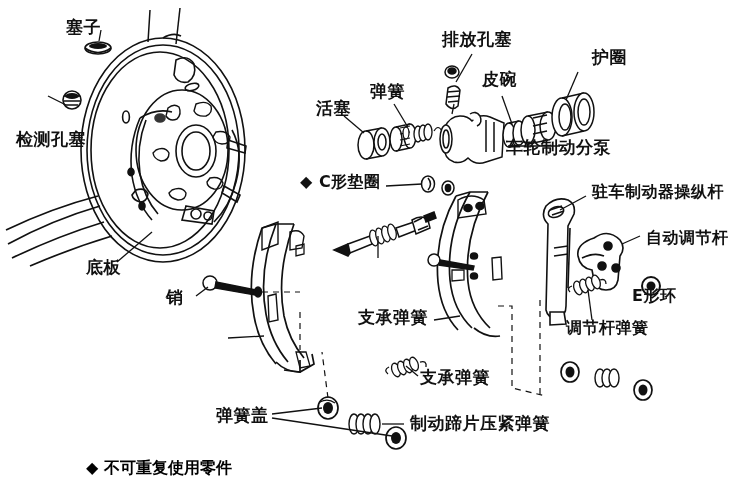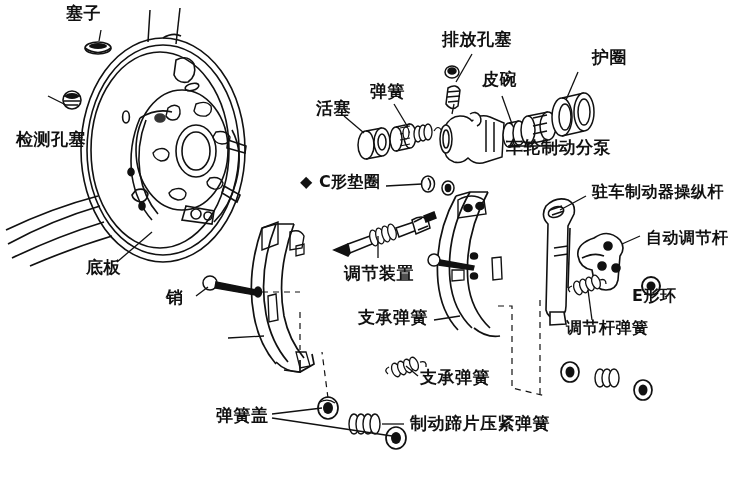--- a/index.html
+++ b/index.html
@@ -315,39 +315,39 @@
 
     <g stroke="#111" stroke-width="1.2" fill="none" stroke-dasharray="6 5">
       <path d="M262 292 L300 292"></path>
       <path d="M300 312 L300 350"></path>
       <path d="M328 398 L322 352"></path>
       <path d="M498 306 L512 306 L512 388 L546 396"></path>
       <path d="M540 300 L540 396"></path>
     </g>
   </svg>
 
-  <div class="lbl s18" style="left:66px;top:2px;">塞子</div>
+  <div class="lbl s18" style="left:66px;top:16px;">塞子</div>
   <div class="lbl s18" style="left:16px;top:128px;">检测孔塞</div>
   <div class="lbl s18" style="left:86px;top:256px;">底板</div>
 
   <div class="lbl s18" style="left:316px;top:97px;">活塞</div>
   <div class="lbl s18" style="left:370px;top:80px;">弹簧</div>
   <div class="lbl s18" style="left:442px;top:28px;">排放孔塞</div>
   <div class="lbl s18" style="left:482px;top:68px;">皮碗</div>
   <div class="lbl s18" style="left:592px;top:46px;">护圈</div>
   <div class="lbl s18" style="left:506px;top:136px;">车轮制动分泵</div>
 
   <div class="lbl s17" style="left:300px;top:172px;">◆ C形垫圈</div>
-  <div class="lbl s18" style="left:344px;top:262px;">调节装置</div>
   <div class="lbl s18" style="left:358px;top:306px;">支承弹簧</div>
 
   <div class="lbl s17" style="left:592px;top:182px;">驻车制动器操纵杆</div>
   <div class="lbl s17" style="left:646px;top:228px;">自动调节杆</div>
   <div class="lbl s17" style="left:632px;top:286px;">E形环</div>
   <div class="lbl s17" style="left:566px;top:318px;">调节杆弹簧</div>
 
   <div class="lbl s18" style="left:166px;top:286px;">销</div>
   <div class="lbl s18" style="left:420px;top:366px;">支承弹簧</div>
   <div class="lbl s18" style="left:216px;top:404px;">弹簧盖</div>
   <div class="lbl s18" style="left:410px;top:412px;">制动蹄片压紧弹簧</div>
 
+  <div class="foot" style="left:86px;top:458px;">◆ 不可重复使用零件</div>
 
 </div>
 
 </body></html>

